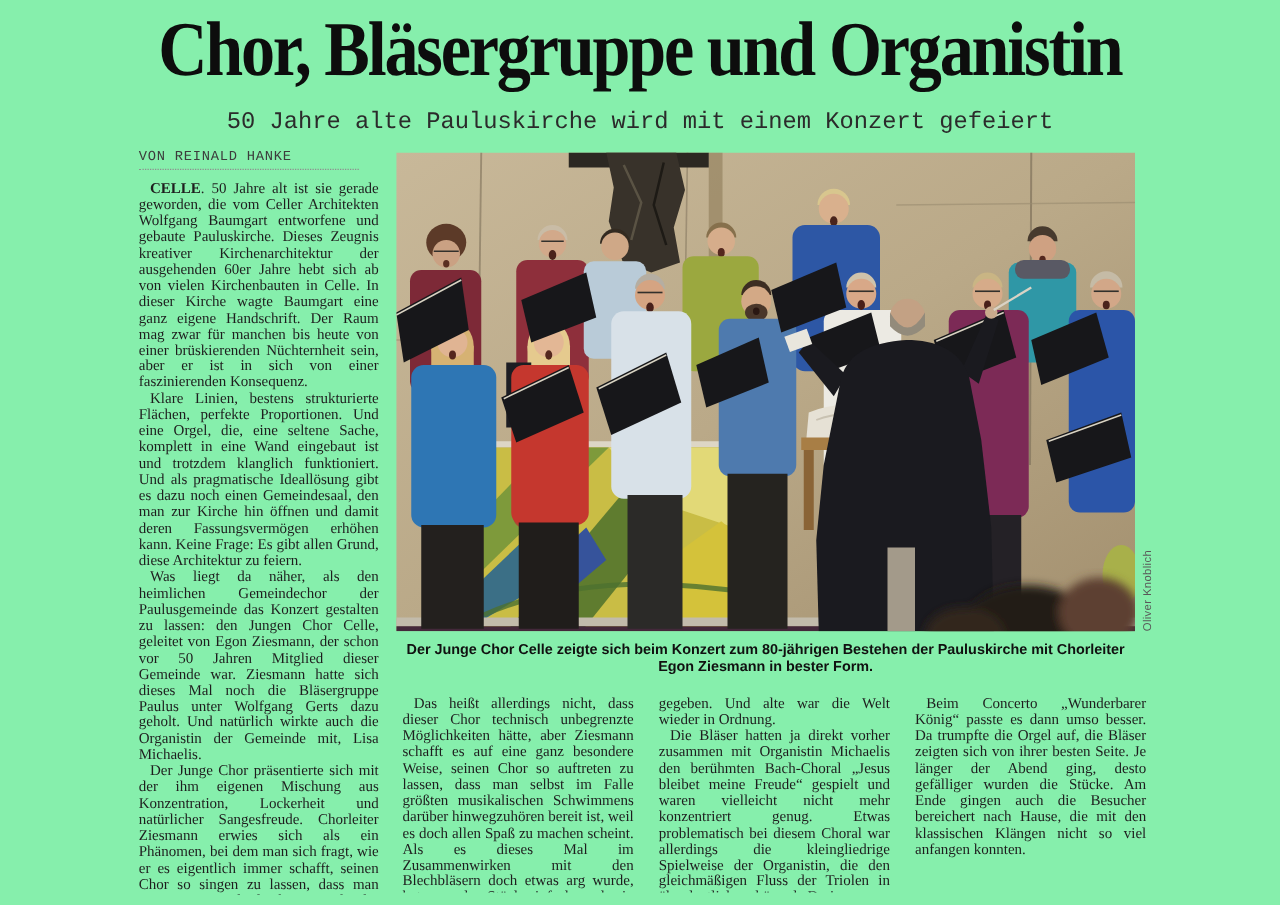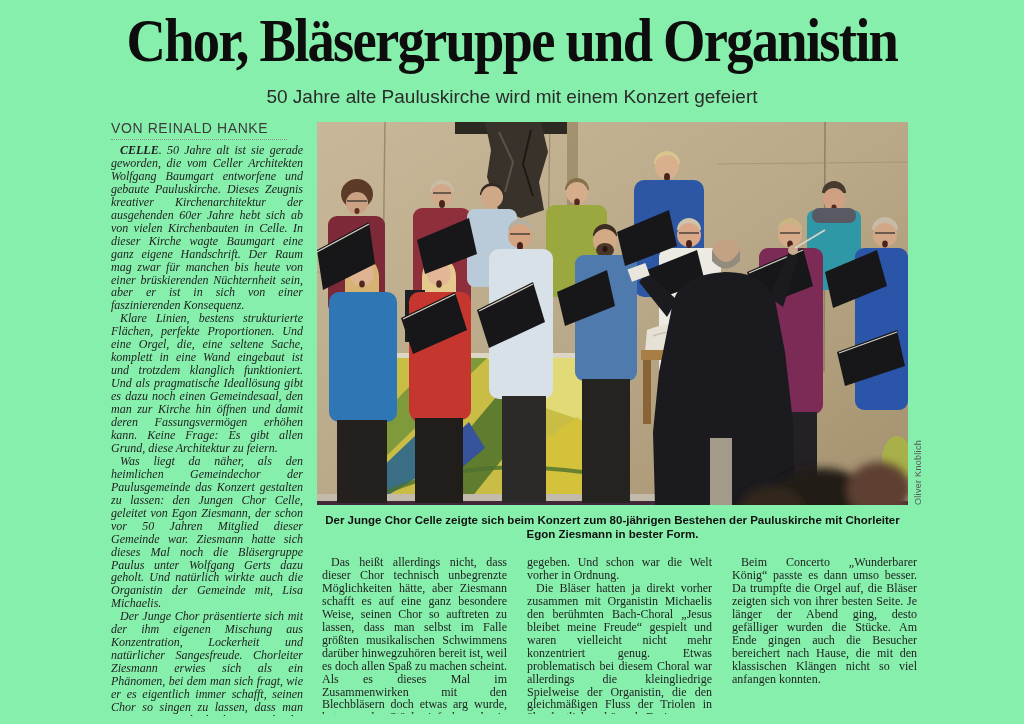--- a/index.html
+++ b/index.html
@@ -9,35 +9,35 @@
   }
   .headline { position:absolute; top:8px; left:0; width:1024px; text-align:center; }
   .headline span {
     display:inline-block; white-space:nowrap;
     font-family:"Liberation Serif", serif; font-weight:bold;
     font-size:62px; line-height:64px; letter-spacing:-2px; color:#0d0d0d;
     transform:scaleX(0.88); transform-origin:center;
   }
   .subheadline {
     position:absolute; top:86px; left:0; width:1024px; text-align:center;
-    font-family:Liberation Sans, sans-serif; font-size:19px; color:#2b2b2b;
+    font-family:Liberation Mono, monospace; font-size:19px; color:#2b2b2b;
   }
   .byline {
     position:absolute; left:111px; top:120px; width:176px;
-    font-family:Liberation Sans, sans-serif; font-size:14px;
+    font-family:Liberation Mono, monospace; font-size:11px;
     letter-spacing:0.6px; color:#3c3c3c; padding-bottom:3px;
     border-bottom:1px dotted #8f8f8f;
   }
   .col {
     position:absolute; font-size:12px; line-height:12.95px;
     text-align:justify; overflow:hidden; hyphens:auto;
   }
   .col p { margin:0; text-indent:9px; }
   .col p.noindent { text-indent:0; }
-  #col1 { left:111px; top:144px; width:192px; height:572px;font-style:italic; }
+  #col1 { left:111px; top:144px; width:192px; height:572px; }
   #col2 { left:322px; top:556px; width:185px; height:158px; }
   #col3 { left:527px; top:556px; width:185px; height:158px; }
   #col4 { left:732px; top:556px; width:185px; height:158px; }
   .dateline { font-weight:bold; }
   .photo-frame { position:absolute; left:317px; top:122px; width:591px; height:383px; }
   .caption {
     position:absolute; left:317px; top:513px; width:591px; text-align:center;
     font-family:"Liberation Sans", sans-serif; font-weight:bold;
     font-size:11.5px; line-height:14px; color:#101010;
   }
@@ -250,20 +250,20 @@
   </div>
 
   <div class="credit">Oliver Knoblich</div>
 
   <div class="caption">Der Junge Chor Celle zeigte sich beim Konzert zum 80-jährigen Bestehen der Pauluskirche mit Chorleiter Egon Ziesmann in bester Form.</div>
 
   <div class="col" id="col2">
     <p>Das heißt allerdings nicht, dass dieser Chor technisch unbegrenzte Möglichkeiten hätte, aber Ziesmann schafft es auf eine ganz besondere Weise, seinen Chor so auftreten zu lassen, dass man selbst im Falle größten musikalischen Schwimmens darüber hinwegzuhören bereit ist, weil es doch allen Spaß zu machen scheint. Als es dieses Mal im Zusammenwirken mit den Blechbläsern doch etwas arg wurde, hat man das Stück einfach noch ein zweites Mal</p>
   </div>
   <div class="col" id="col3">
-    <p class="noindent">gegeben. Und schon war die Welt vorher in Ordnung.</p>
+    <p class="noindent">gegeben. Und alte war die Welt wieder in Ordnung.</p>
     <p>Die Bläser hatten ja direkt vorher zusammen mit Organistin Michaelis den berühmten Bach-Choral „Jesus bleibet meine Freude“ gespielt und waren vielleicht nicht mehr konzentriert genug. Etwas problematisch bei diesem Choral war allerdings die kleingliedrige Spielweise der Organistin, die den gleichmäßigen Fluss der Triolen in überdeutlich zu hörende Dreiergrup-</p>
   </div>
   <div class="col" id="col4">
     <p>Beim Concerto „Wunderbarer König“ passte es dann umso besser. Da trumpfte die Orgel auf, die Bläser zeigten sich von ihrer besten Seite. Je länger der Abend ging, desto gefälliger wurden die Stücke. Am Ende gingen auch die Besucher bereichert nach Hause, die mit den klassischen Klängen nicht so viel anfangen konnten.</p>
   </div>
 
 </div>
 
 </body></html>

